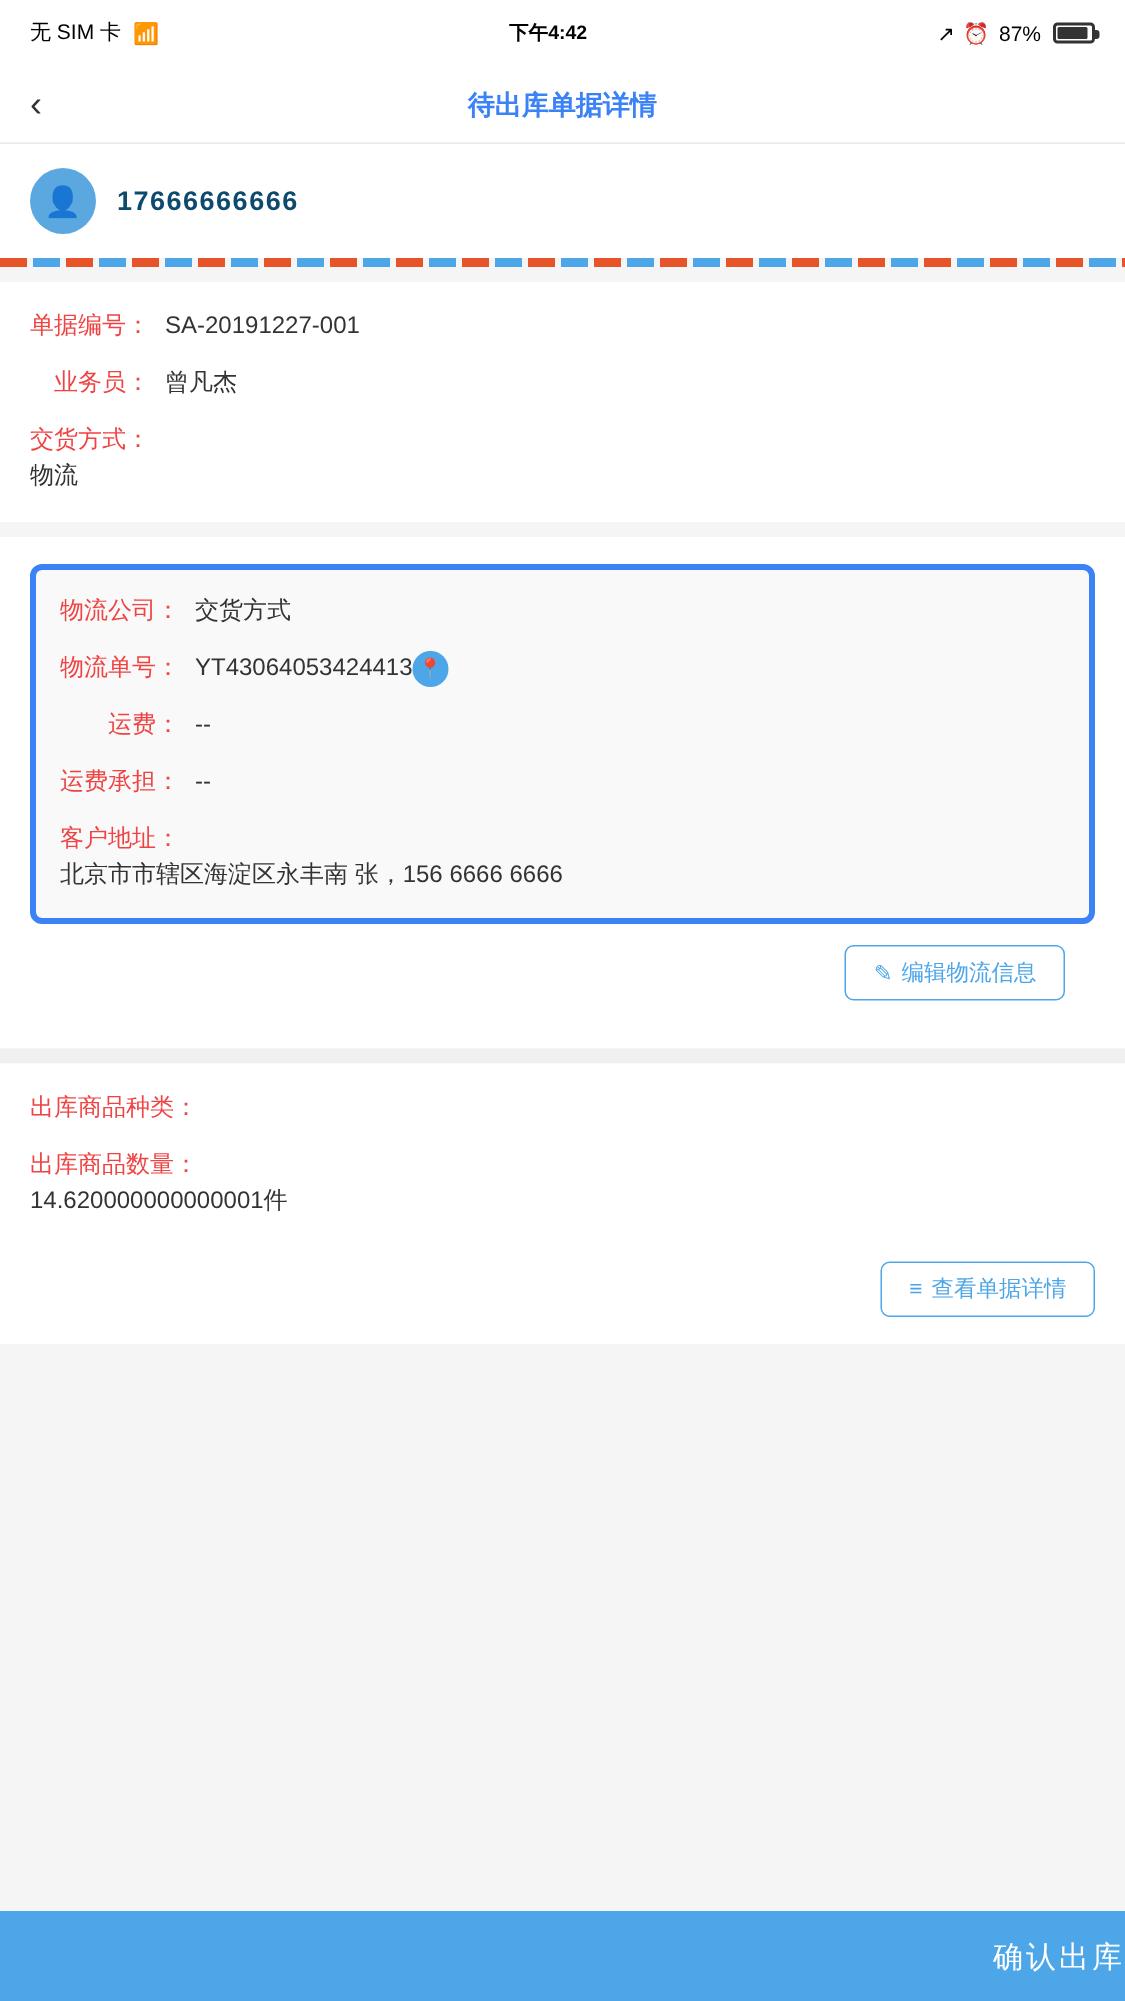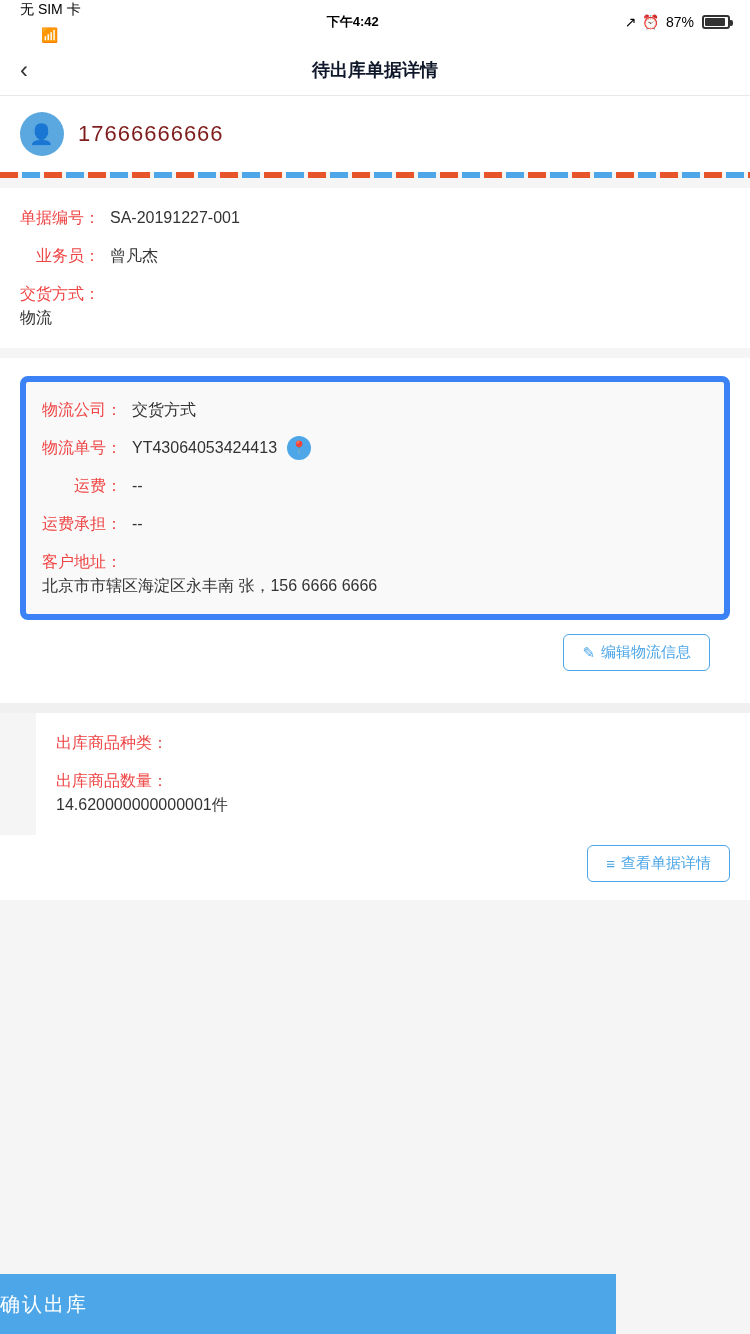--- a/index.html
+++ b/index.html
@@ -17,21 +17,21 @@
     .status-bar {
       background: #fff;
       height: 44px;
       display: flex;
       align-items: center;
       justify-content: space-between;
       padding: 0 20px;
       font-size: 15px;
       font-weight: 500;
     }
-    .status-left { display: flex; align-items: center; gap: 8px; font-size: 14px; flex-direction: column; }
+    .status-left { display: flex; align-items: center; gap: 8px; font-size: 14px; }
     .status-center { font-size: 13px; font-weight: 600; }
     .status-right { display: flex; align-items: center; gap: 6px; font-size: 14px; }
     .wifi-icon { font-size: 14px; }
     .battery-icon {
       display: inline-block;
       width: 28px; height: 14px;
       border: 2px solid #333;
       border-radius: 3px;
       position: relative;
       margin-left: 2px;
@@ -68,21 +68,21 @@
       cursor: pointer;
       padding: 8px;
       margin-left: -8px;
     }
     .nav-title {
       position: absolute;
       left: 50%;
       transform: translateX(-50%);
       font-size: 18px;
       font-weight: 600;
-      color: #0f172a;
+      color: #3b82f6;
     }
 
     
     .dashed-divider {
       height: 6px;
       background: repeating-linear-gradient(
         90deg,
         #e8542a 0px, #e8542a 18px,
         transparent 18px, transparent 22px,
         #4da6e8 22px, #4da6e8 40px,
@@ -102,23 +102,23 @@
     .customer-avatar {
       width: 44px; height: 44px;
       border-radius: 50%;
       background: #5ba8e0;
       display: flex; align-items: center; justify-content: center;
       color: #fff;
       font-size: 20px;
       flex-shrink: 0;
     }
     .customer-phone {
-      font-size: 22px;
-      font-weight: 400;
-      color: #7f1d1d;
+      font-size: 18px;
+      font-weight: 700;
+      color: #0c4a6e;
       letter-spacing: 1px;
     }
 
     
     .section-card {
       background: #fff;
       margin-top: 10px;
       padding: 18px 20px;
     }
 
@@ -138,38 +138,38 @@
       padding-right: 10px;
       flex-shrink: 0;
     }
     .info-value {
       color: #333;
       flex: 1;
     }
     .info-value.with-icon {
       display: flex;
       align-items: flex-end;
-      gap: 10px;
+      gap: 0;
     }
     .location-icon {
       width: 24px; height: 24px;
       background: #4da6e8;
       border-radius: 50%;
       display: inline-flex;
       align-items: center;
       justify-content: center;
       color: white;
       font-size: 13px;
       flex-shrink: 0;
     }
 
     
     .logistics-card {
       background: #f9f9f9;
-      border: 6px solid #3b82f6;
+      border: 4px solid #3b82f6;
       border-radius: 8px;
       padding: 16px 16px;
       margin-top: 0;
     }
 
     
     .edit-logistics-btn {
       display: flex;
       align-items: center;
       justify-content: flex-end;
@@ -195,21 +195,20 @@
     
     .section-sep {
       height: 10px;
       background: #f0f0f0;
     }
 
     
     .goods-summary {
       background: #fff;
       padding: 18px 20px;
-      margin-left: 36px;
     }
 
     
     .view-detail-btn-row {
       background: #fff;
       display: flex;
       justify-content: flex-end;
       padding: 10px 20px 18px;
     }
 
@@ -218,26 +217,26 @@
       flex: 1;
       background: #f5f5f5;
       min-height: 200px;
     }
 
     
     .confirm-btn-bar {
       position: fixed;
       bottom: 0;
       left: 0;
-      width: 616px;
+      width: 750px;
       background: #4da6e8;
       height: 60px;
       display: flex;
       align-items: center;
-      justify-content: flex-start;
+      justify-content: flex-end;
       cursor: pointer;
     }
     .confirm-btn-text {
       font-size: 20px;
       color: #fff;
       font-weight: 500;
       letter-spacing: 2px;
     }
 
     .page-content {

